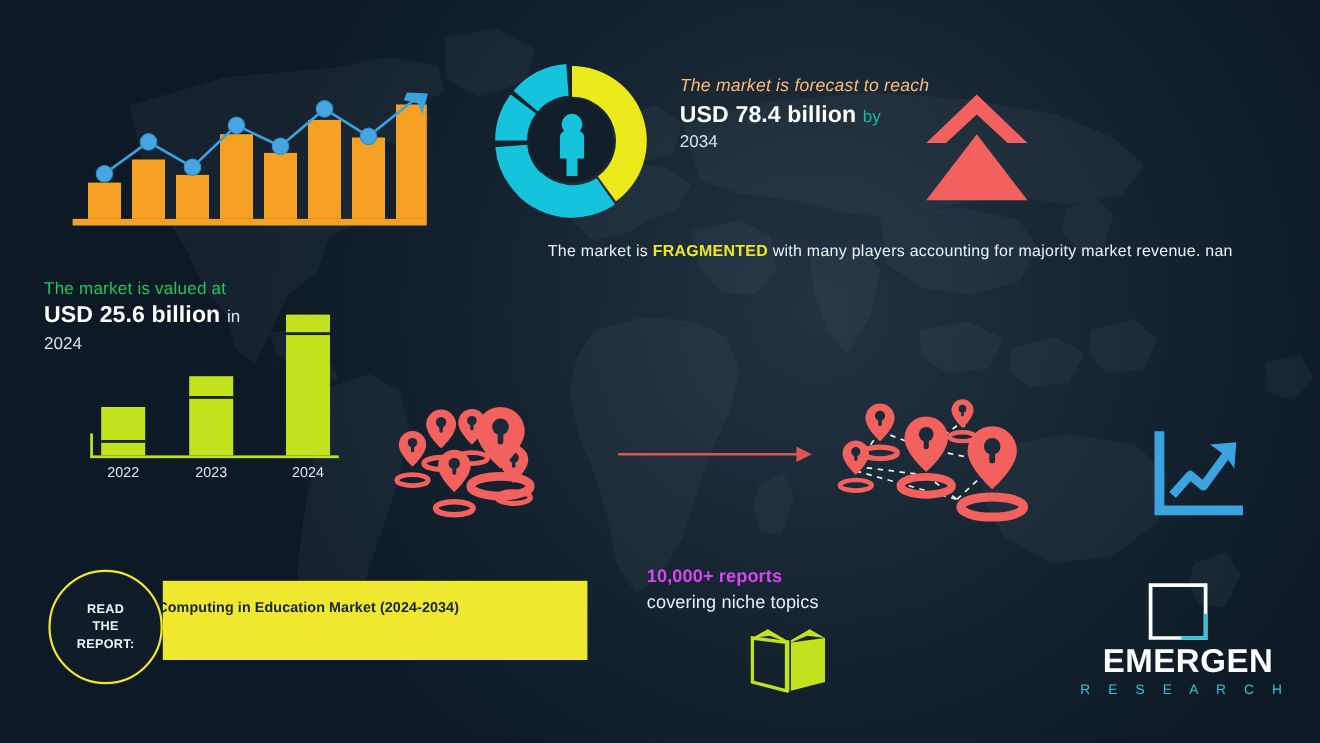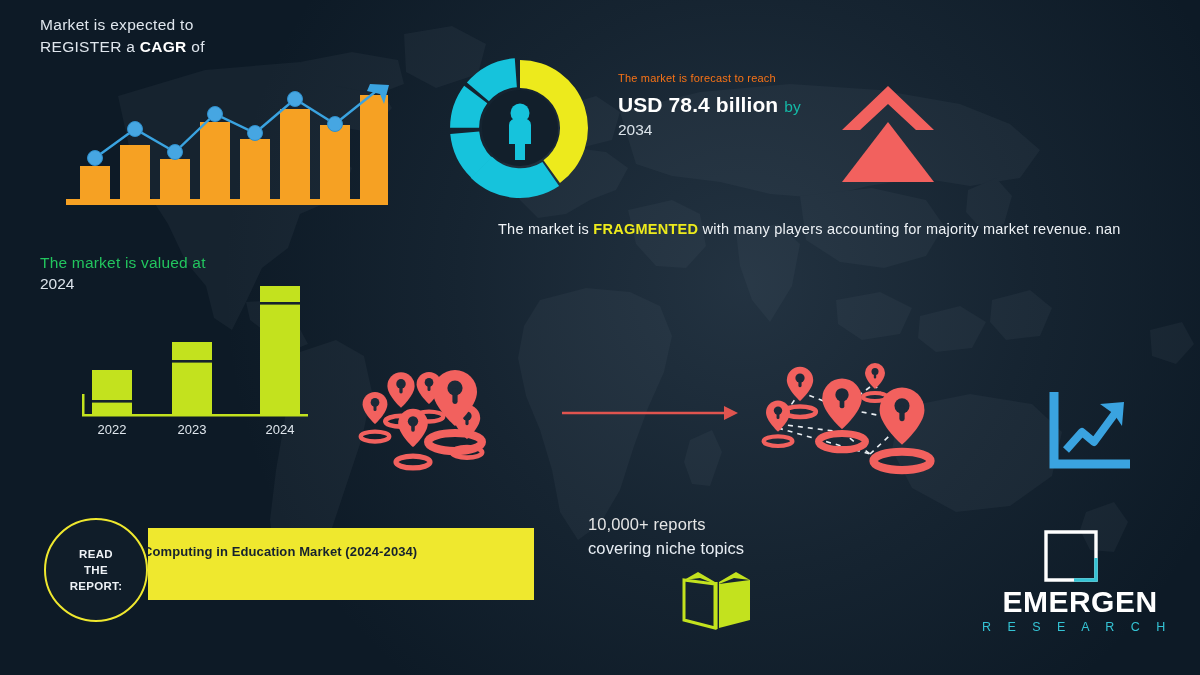--- a/index.html
+++ b/index.html
@@ -36,21 +36,21 @@
 
   
   #orange-chart{ position:absolute; left:62px; top:82px; width:330px; height:130px; }
   #orange-chart svg{ display:block; }
 
   
   #donut{ position:absolute; left:440px; top:48px; width:160px; height:160px; }
 
   
   #forecast-block{ position:absolute; left:618px; top:68px; width:260px; }
-  #forecast-lead{ font-size:11px; line-height:21px; color:#f97316; letter-spacing:.2px; }
+  #forecast-lead{ font-size:16px; line-height:21px; color:#fdba74; letter-spacing:.2px;font-style:italic; }
   #forecast-value{ font-size:21px; font-weight:bold; color:#ffffff; margin-top:3px; line-height:25px; letter-spacing:.1px;}
   #forecast-value .sm{ font-size:15.5px; font-weight:normal; color:#14b8a6; }
   #forecast-year{ font-size:15.5px; color:#dbe3ea; line-height:21px; }
 
   
   #red-arrows{ position:absolute; left:838px; top:82px; width:100px; height:106px; }
 
   
   #fragmented{
     position:absolute; left:498px; top:218px; width:640px;
@@ -90,21 +90,21 @@
     display:flex; align-items:center; justify-content:center;
   }
   #read-label{
     font-size:11.5px; font-weight:bold; color:#eef2f6; text-align:center;
     line-height:16px; letter-spacing:.3px;
   }
 
   
   #reports-block{ position:absolute; left:588px; top:512px; width:230px; text-align:left; }
   #reports-text{ font-size:16.5px; color:#e8eef4; line-height:24px; letter-spacing:.1px; }
-  #reports-text .num{ font-weight:normal; color:#e5e5e5;margin-top:28px; }
+  #reports-text .num{ font-weight:bold; color:#d946ef;margin-top:28px; }
   #book-icon{ position:absolute; left:90px; top:58px; width:78px; height:62px; }
 
   
   #growth-icon{ position:absolute; left:1046px; top:392px; width:84px; height:80px; }
   #brand{ position:absolute; left:982px; top:528px; width:196px; height:110px; }
   #brand-mark{ position:absolute; left:60px; top:0px; width:58px; height:56px; }
   #brand-name{
     position:absolute; left:0; top:58px; width:196px; text-align:center;
     font-size:30px; font-weight:bold; color:#ffffff; letter-spacing:.5px; line-height:32px;
   }
@@ -162,24 +162,20 @@
 
         <path d="M1150 330 L1182 322 L1194 344 L1176 364 L1152 356 Z"></path>
       </g>
     </svg>
   </div>
   <div class="haze"></div>
 
   <div class="layer">
 
     <div id="cagr-block">
-      <div id="cagr-lines">
-        <span>Market is expected to</span><br>
-        <span>REGISTER a </span><span class="b">CAGR</span><span> of</span>
-      </div>
     </div>
 
     <div id="orange-chart">
       <svg width="330" height="130" viewBox="0 0 330 130" aria-hidden="true">
 
         <g fill="#f6a123">
           <rect x="18" y="84" width="30" height="33"></rect>
           <rect x="58" y="63" width="30" height="54"></rect>
           <rect x="98" y="77" width="30" height="40"></rect>
           <rect x="138" y="40" width="30" height="77"></rect>
@@ -243,20 +239,24 @@
         <path d="M50 40 L96 100 L4 100 Z" fill="#f2615e"></path>
       </svg>
     </div>
 
     <div id="fragmented">
       <span>The market is </span><span class="hl">FRAGMENTED</span><span> with many players accounting for majority market revenue. nan</span>
     </div>
 
     <div id="valued-block">
       <div id="valued-lead">The market is valued at</div>
+      <div id="valued-value">
+        <span>USD 25.6 billion</span>
+        <span class="sm">in</span>
+      </div>
       <div id="valued-year">2024</div>
     </div>
 
     <div id="green-chart">
       <svg width="240" height="170" viewBox="0 0 240 170" aria-hidden="true">
 
         <rect x="4" y="142" width="226" height="2.5" fill="#c3e21e"></rect>
         <rect x="4" y="122" width="2.5" height="22" fill="#c3e21e"></rect>
 
         <rect x="14" y="98" width="40" height="44" fill="#c3e21e"></rect>

